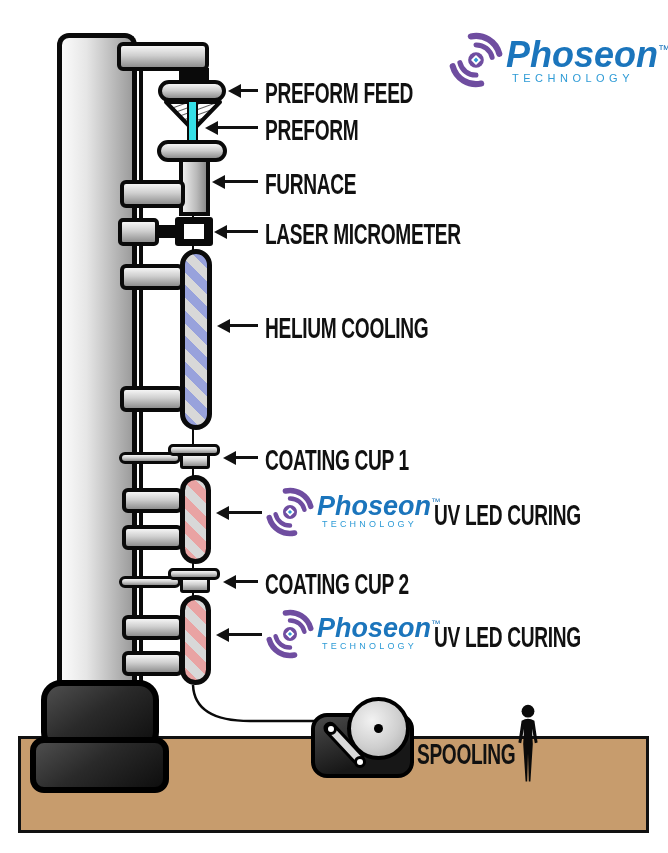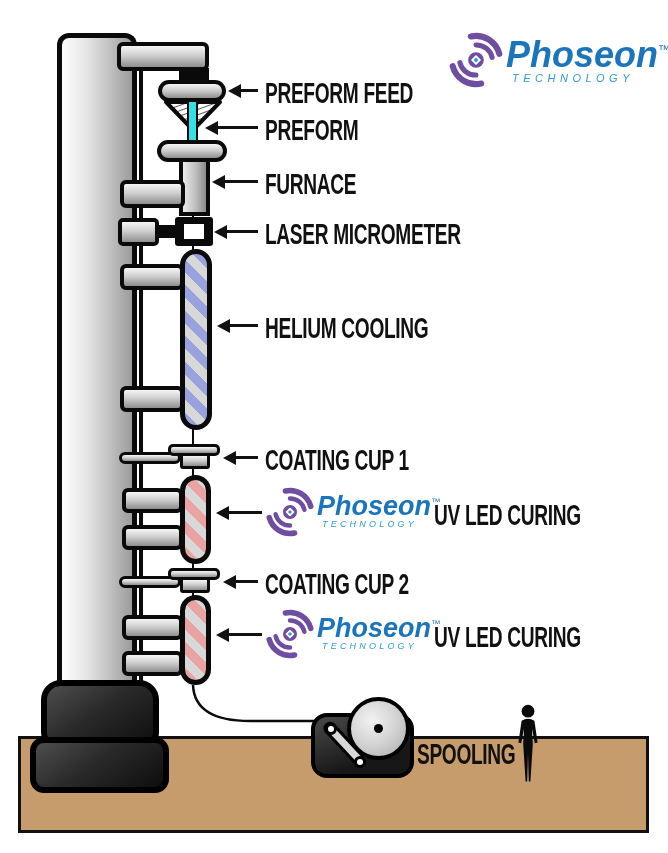--- a/index.html
+++ b/index.html
@@ -23,21 +23,21 @@
   }
   .arrow{position:absolute;height:3px;background:var(--label-ink,#111);z-index:8;}
   .arrow::before{content:"";position:absolute;left:-13px;top:-5.5px;width:0;height:0;
     border-top:7px solid transparent;border-bottom:7px solid transparent;border-right:13px solid var(--label-ink,#111);}
   
   .fiber{position:absolute;width:2px;background:#0a0a0a;left:192px;z-index:4;}
   
   .swirl{color:var(--brand-purple,#6f4da0);display:block;}
   .wordmark{position:absolute;color:var(--brand-blue,#1b75bc);font-style:italic;font-weight:700;white-space:nowrap;line-height:1;}
   .wordmark sup{font-size:.35em;font-weight:400;}
-  .techline{position:absolute;color:var(--brand-light-blue,#2e9bd6);font-weight:400;white-space:nowrap;line-height:1;font-style:italic;}
+  .techline{position:absolute;color:var(--brand-light-blue,#2e9bd6);font-weight:400;white-space:nowrap;line-height:1;}
   .z1{z-index:1}.z2{z-index:2}.z3{z-index:3}.z4{z-index:4}.z5{z-index:5}.z6{z-index:6}.z7{z-index:7}.z8{z-index:8}
 </style>
 </head>
 <body>
 
 <svg width="0" height="0" style="position:absolute">
   <defs>
     <symbol id="swirl" viewBox="0 0 100 100">
       <g transform="rotate(-15 50 50)" stroke="currentColor" fill="none" stroke-linecap="round">
         <path d="M52 7 A43 43 0 0 1 93 50" stroke-width="11"></path>

